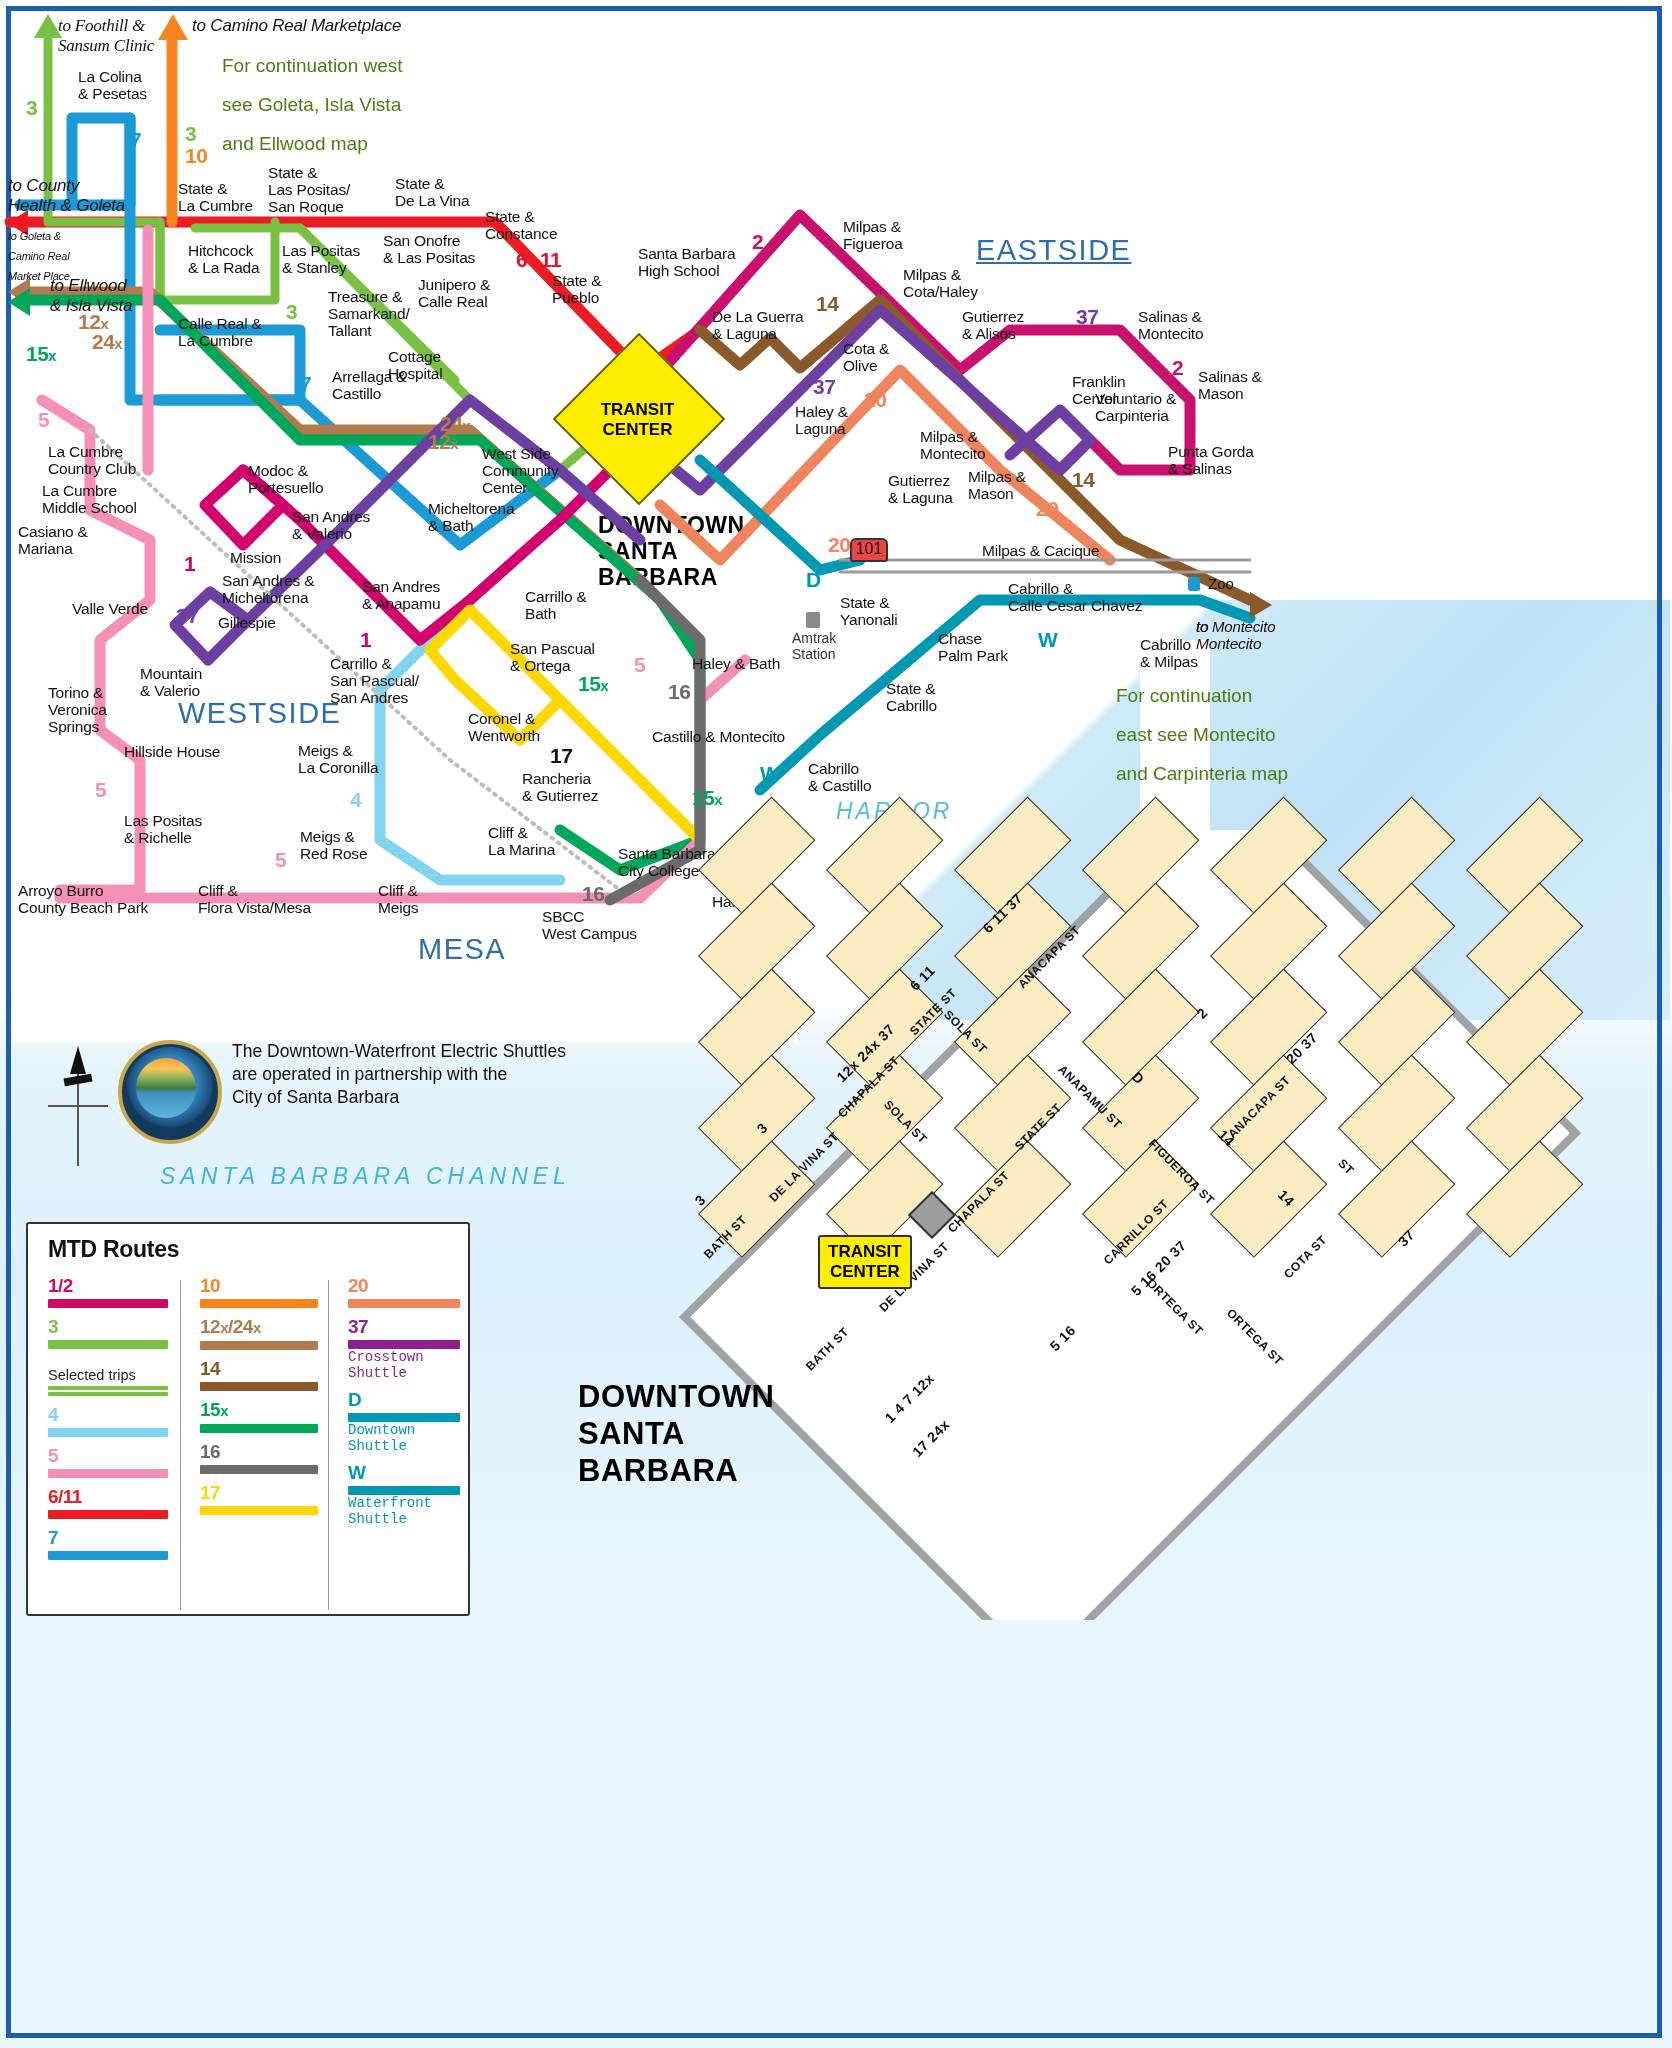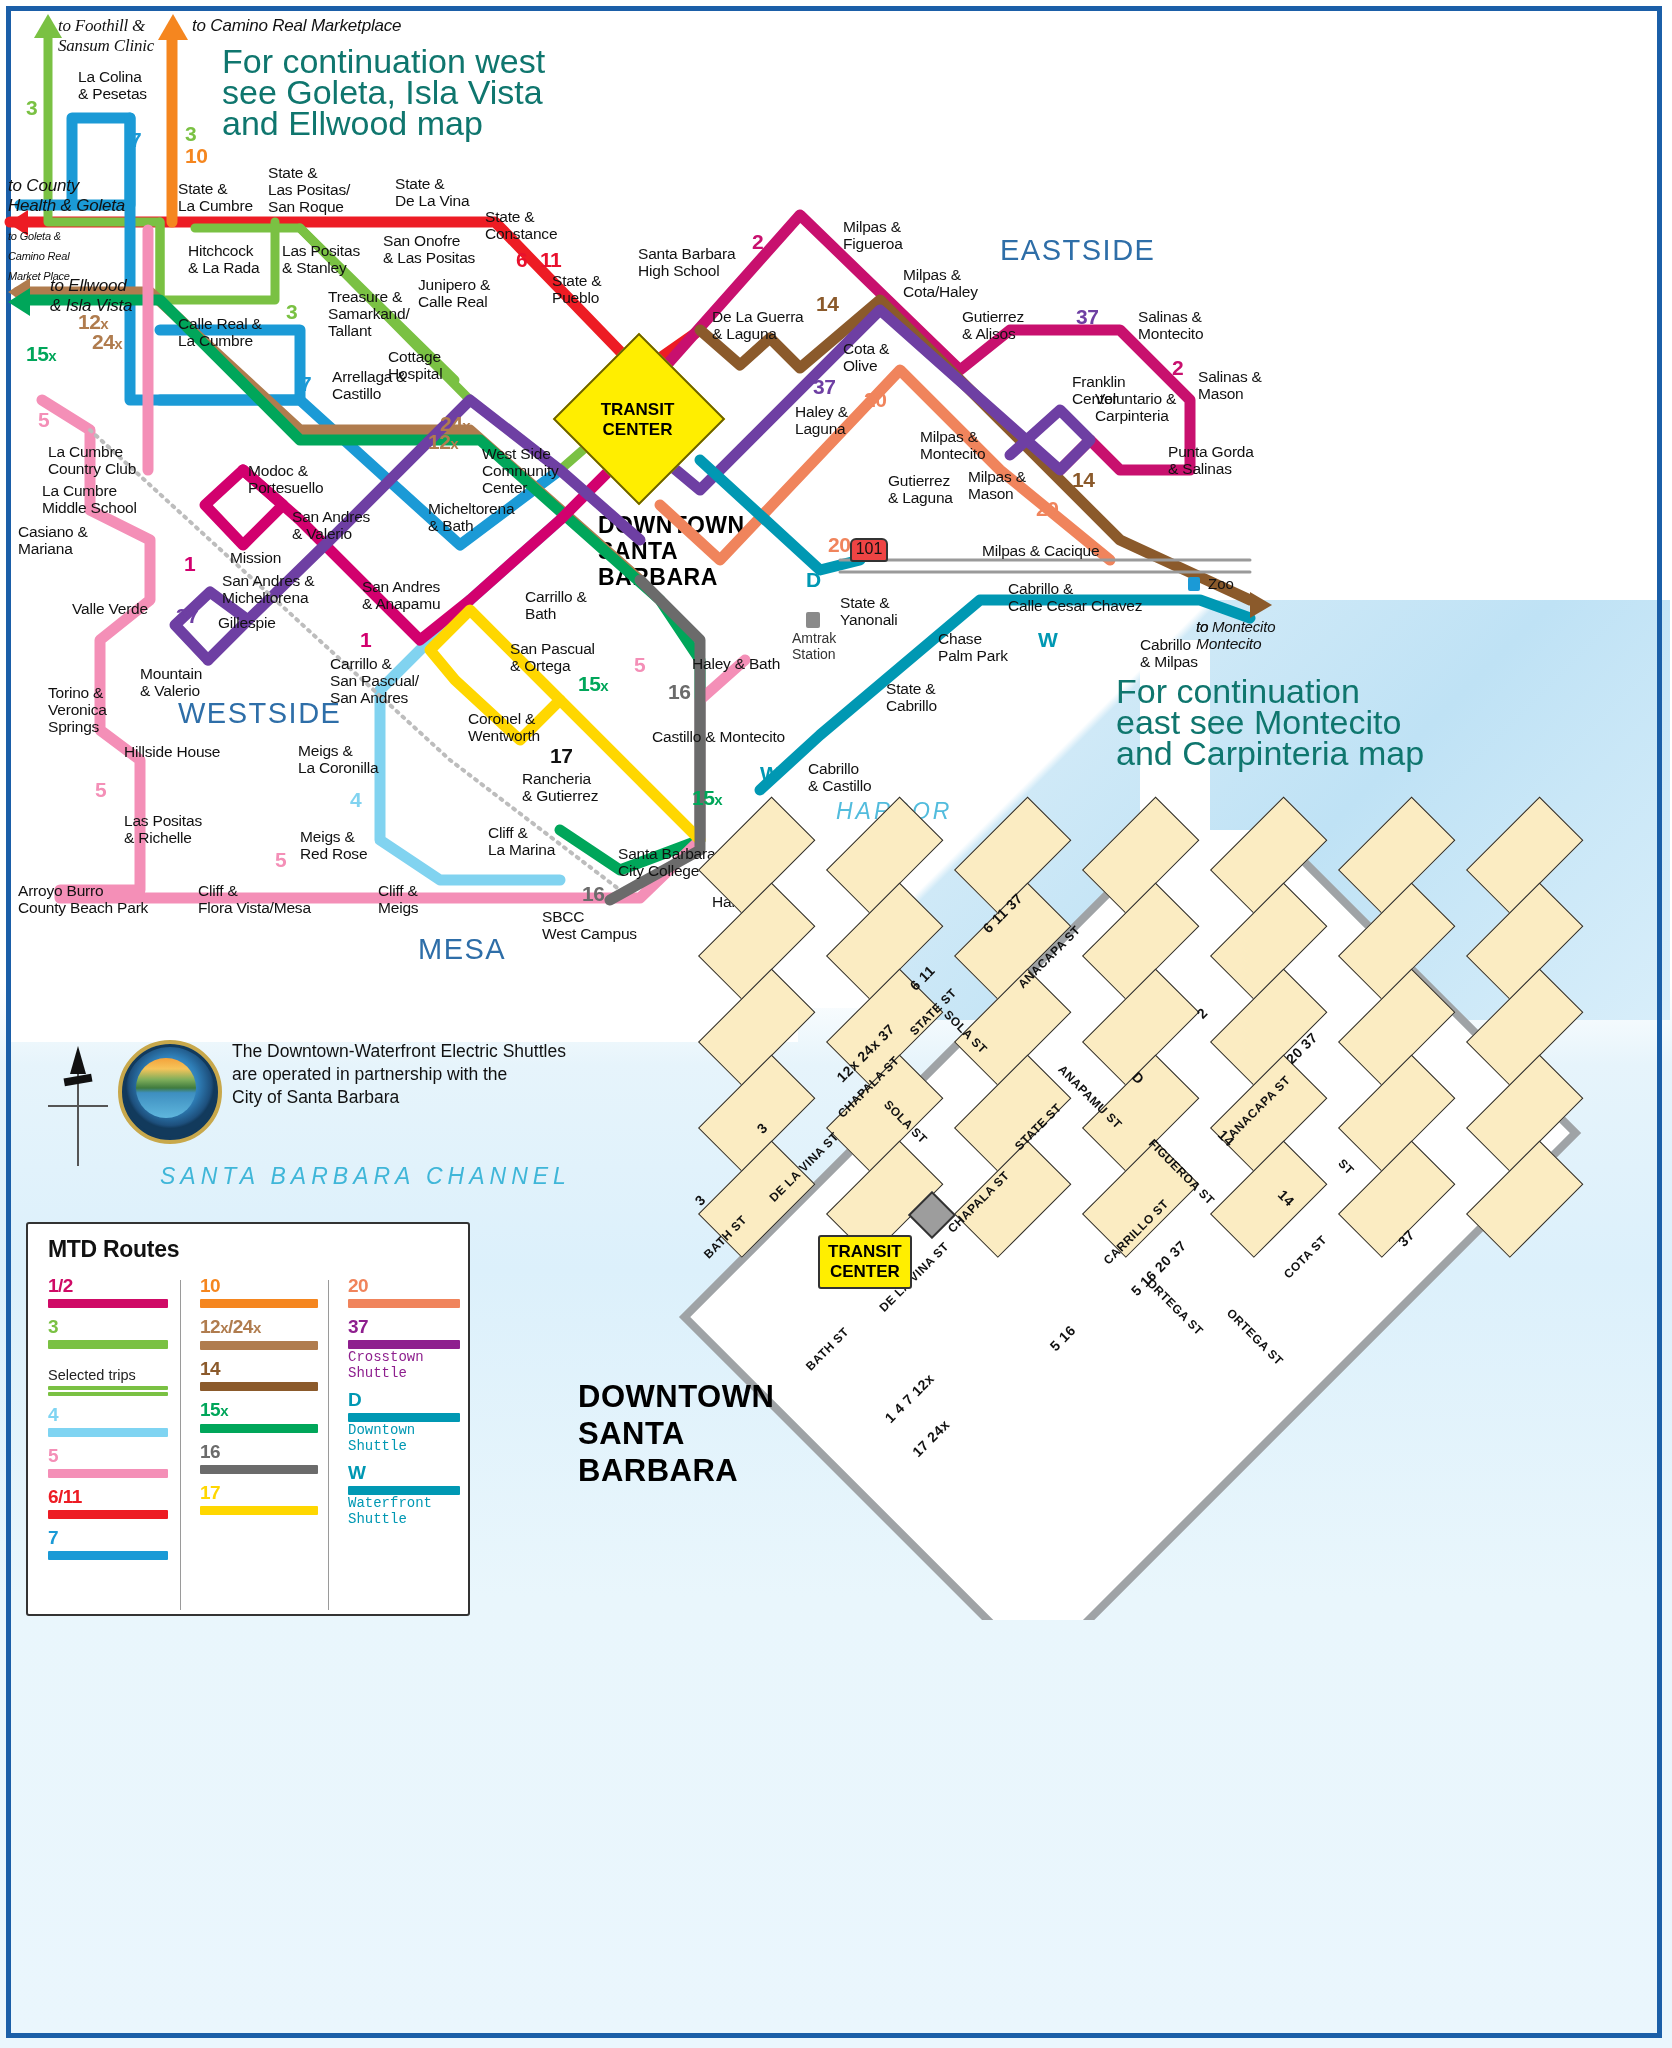--- a/index.html
+++ b/index.html
@@ -12,21 +12,21 @@
   .frame{position:absolute;left:6px;top:6px;width:1656px;height:2032px;border:5px solid #1b5fa8;box-sizing:border-box;}
   .landmass{position:absolute;background:#ffffff;}
 
   
   .lbl{position:absolute;font-family:"Liberation Sans",sans-serif;color:#111;
        font-size:15.5px;line-height:17px;white-space:pre;letter-spacing:-0.2px;}
   .rnum{position:absolute;font-weight:bold;font-size:21px;letter-spacing:-0.5px;font-family:"Liberation Sans",sans-serif;}
   .ital{font-style:italic;}
 
   .title{position:absolute;color:#2060a8;font-size:33px;letter-spacing:0.2px;}
-  .bluenote{position:absolute;color:#0f766e;font-size:34px;line-height:31px;}
+  .bluenote{position:absolute;color:#4d7c0f;font-size:19px;line-height:39px;}
   .district{position:absolute;color:#2e6ea8;font-size:29px;letter-spacing:1.5px;}
   .downtownlbl{position:absolute;color:#000;font-weight:bold;font-size:23px;line-height:26px;letter-spacing:0.5px;}
   .channel{position:absolute;color:#3fb6d8;font-style:italic;font-size:23px;letter-spacing:5px;}
   .harborlbl{position:absolute;color:#52bcdd;font-style:italic;font-size:23px;letter-spacing:3px;}
   .dtbig{position:absolute;color:#000;font-weight:bold;font-size:31px;line-height:37px;letter-spacing:0.5px;}
 
   
   .tc{position:absolute;width:118px;height:118px;background:#ffee00;border:2px solid #6b6000;transform:rotate(45deg);}
   .tclabel{position:absolute;color:#000;font-weight:bold;font-size:17px;line-height:20px;text-align:center;}
 
@@ -82,21 +82,21 @@
   <div class="frame"></div>
 
 
   <div class="bluenote" style="left:222px;top:46px;white-space:pre;">For continuation west
 see Goleta, Isla Vista
 and Ellwood map</div>
   <div class="bluenote" style="left:1116px;top:676px;white-space:pre;">For continuation
 east see Montecito
 and Carpinteria map</div>
 
-  <div class="district" style="left:1000px;top:234px;">EASTSIDE</div>
+  <div class="district" style="left:976px;top:234px;text-decoration:underline;">EASTSIDE</div>
   <div class="district" style="left:178px;top:697px;">WESTSIDE</div>
   <div class="district" style="left:418px;top:933px;">MESA</div>
   <div class="downtownlbl" style="left:598px;top:512px;white-space:pre;">DOWNTOWN
 SANTA
 BARBARA</div>
   <div class="harborlbl" style="left:836px;top:798px;">HARBOR</div>
   <div class="channel" style="left:160px;top:1163px;">SANTA      BARBARA      CHANNEL</div>
 
   <svg width="1672" height="1048" style="position:absolute;left:0;top:0;">
     <g fill="none" stroke-linecap="round" stroke-linejoin="round">

